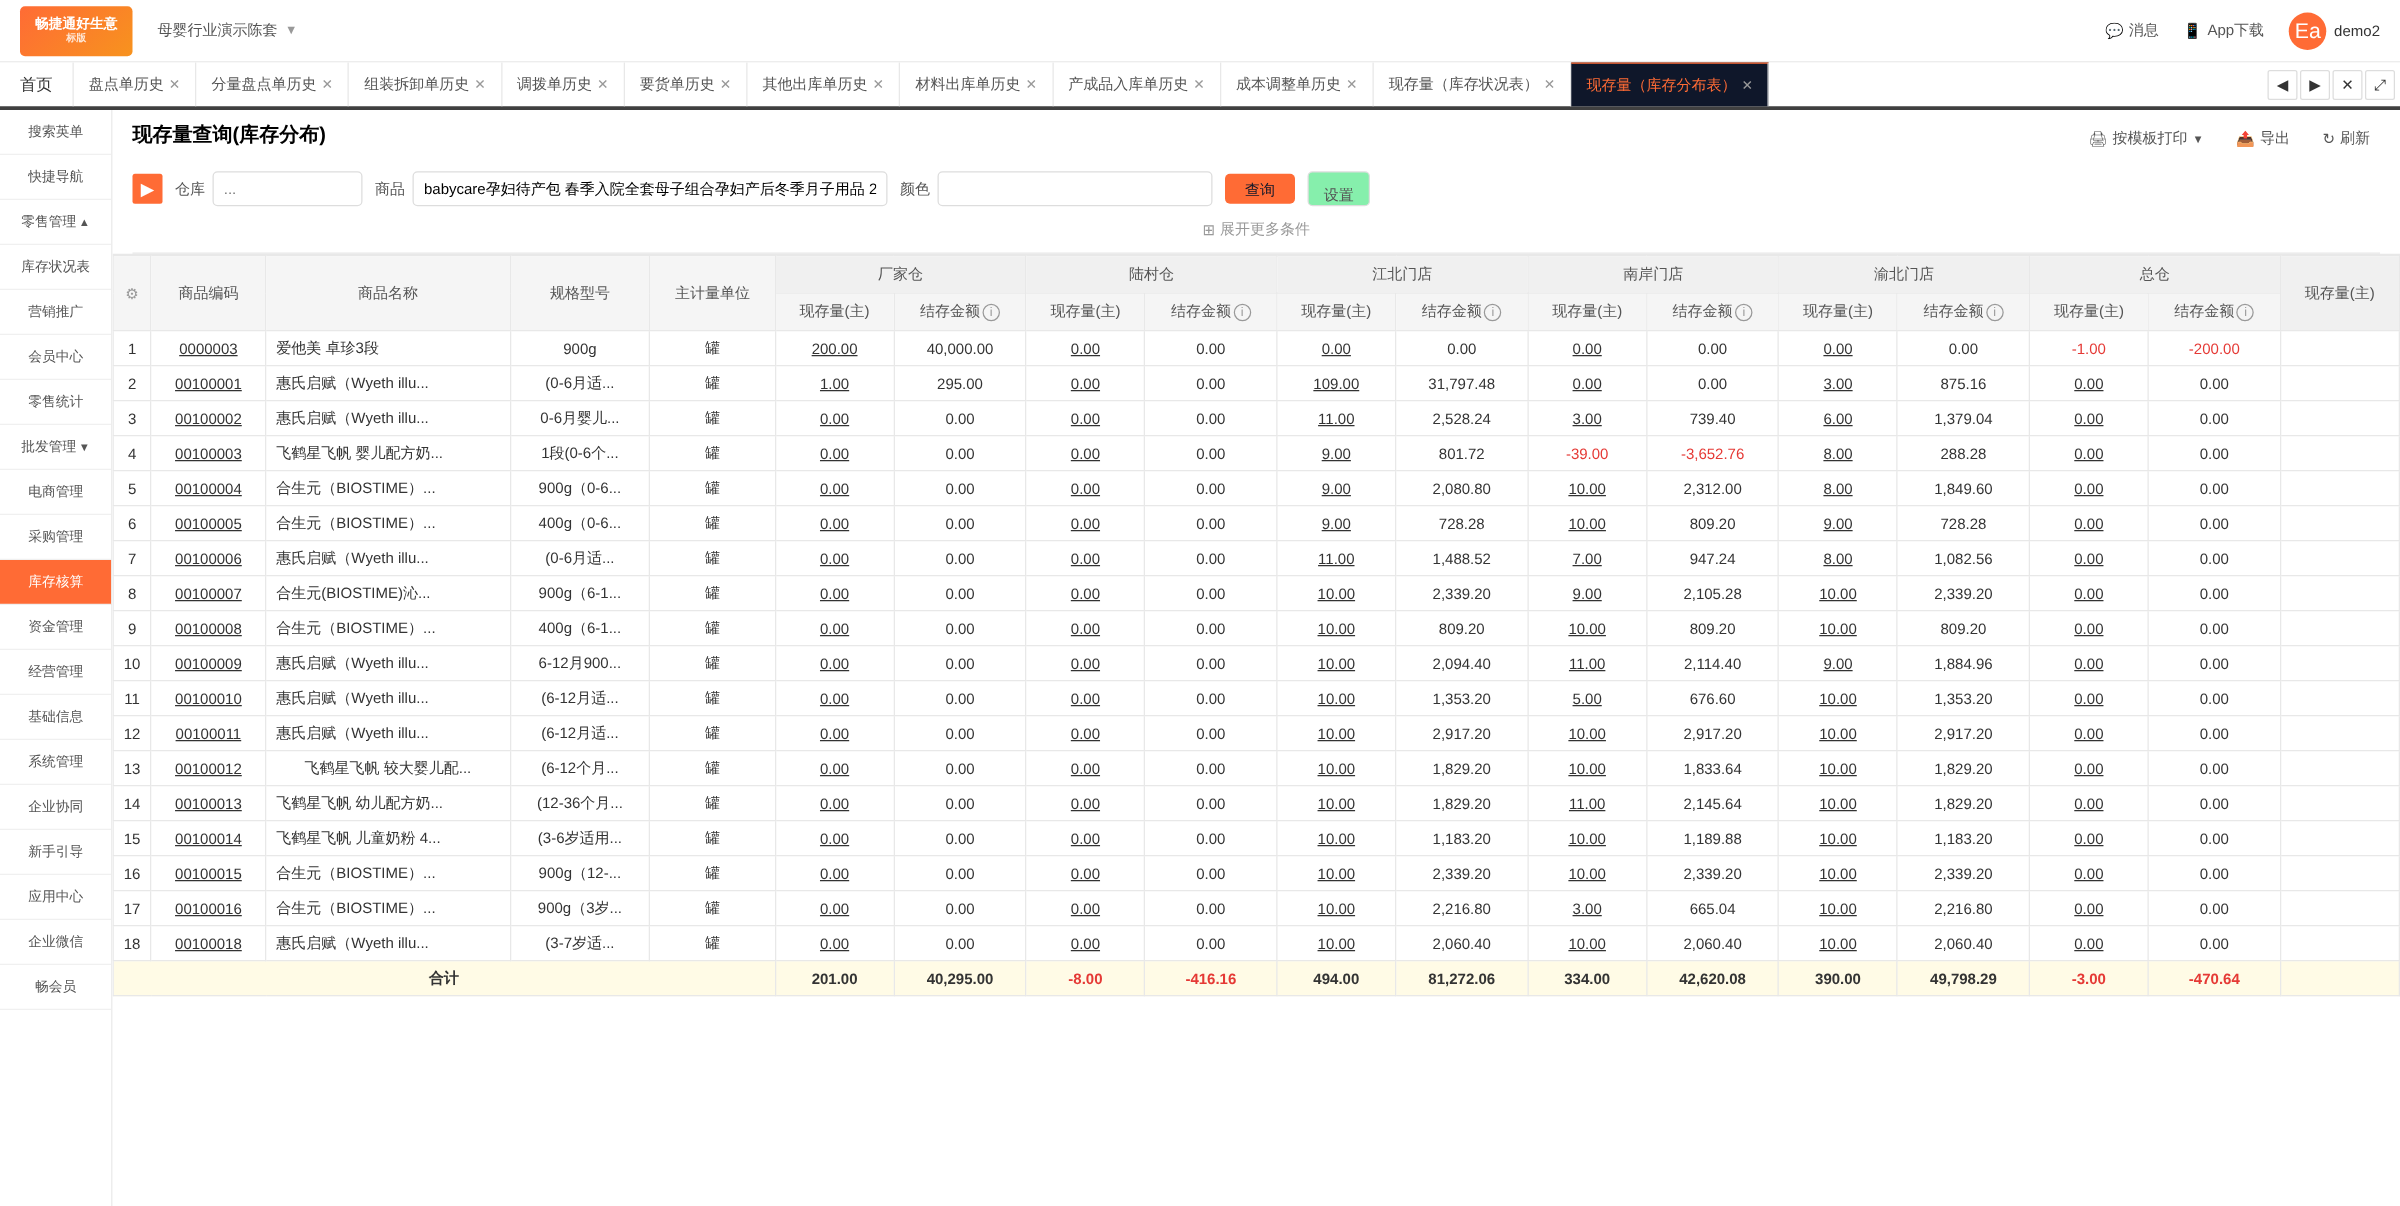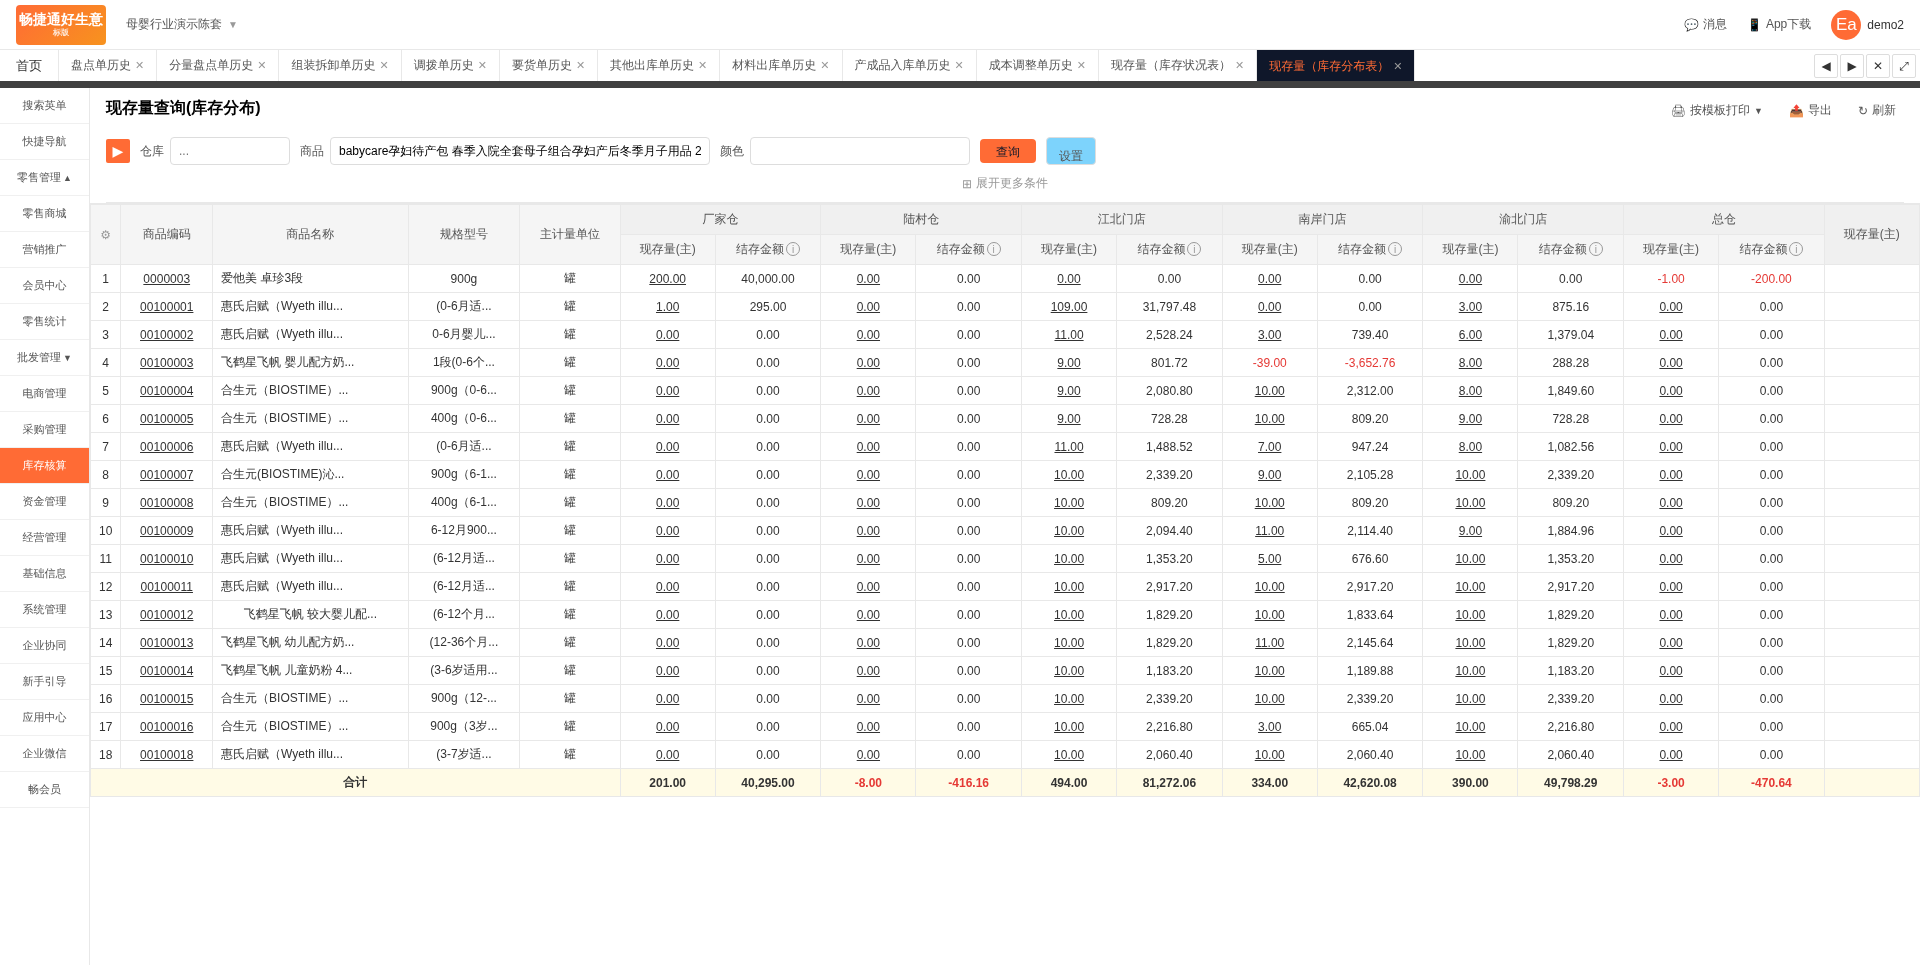--- a/index.html
+++ b/index.html
@@ -49,21 +49,21 @@
       color: white;
       display: flex;
       align-items: center;
       justify-content: center;
       font-size: 17px;
     }
 
     
     .nav-tabs {
       background: #fff;
-      border-bottom: 7px solid #404040;
+      border-bottom: 3px solid #404040;
       display: flex;
       align-items: center;
       padding: 0;
       overflow: hidden;
       height: 38px;
     }
     .nav-home {
       padding: 0 16px;
       height: 38px;
       display: flex;
@@ -237,21 +237,21 @@
       background: #ff6b35;
       color: #0f172a;
       border: none;
       padding: 5px 16px;
       border-radius: 4px;
       cursor: pointer;
       font-size: 12px;
       height: 24px;
     }
     .settings-btn {
-      background: #7dd3fc;
+      background: #86efac;
       color: #555;
       border: 1px solid #ddd;
       padding: 10px 12px;
       border-radius: 4px;
       cursor: pointer;
       font-size: 12px;
       height: 28px;
     }
     .expand-conditions {
       display: flex;
@@ -322,21 +322,21 @@
     ::-webkit-scrollbar { width: 6px; height: 6px; }
     ::-webkit-scrollbar-track { background: #f1f1f1; }
     ::-webkit-scrollbar-thumb { background: #ccc; border-radius: 3px; }
   </style>
 </head>
 <body>
 
 <div class="top-bar">
   <div class="logo">
     <div style="text-align:center; line-height:1.2;">
-      <div style="font-size:14px;">畅捷通好生意</div>
+      <div style="font-size:11px;">畅捷通好生意</div>
       <div style="font-size:8px; opacity:0.8;">标版</div>
     </div>
   </div>
   <div style="display:flex; align-items:center; gap:6px; cursor:pointer;">
     <span style="font-size:12px; color:#555;">母婴行业演示陈套</span>
     <span style="color:#999; font-size:10px;">▼</span>
   </div>
   <div class="top-right">
     <div class="top-icon-item">
       <span>💬</span>
@@ -409,21 +409,21 @@
 
 <div class="main-layout">
 
   <div class="sidebar">
     <div class="sidebar-item">搜索英单</div>
     <div class="sidebar-item">快捷导航</div>
     <div class="sidebar-item has-arrow">
       <span>零售管理</span>
       <span style="font-size:9px;">▲</span>
     </div>
-    <div class="sidebar-item">零售商城</div>
+    <div class="sidebar-item">库存状况表</div>
     <div class="sidebar-item">营销推广</div>
     <div class="sidebar-item">会员中心</div>
     <div class="sidebar-item">零售统计</div>
     <div class="sidebar-item has-arrow">
       <span>批发管理</span>
       <span style="font-size:9px;">▼</span>
     </div>
     <div class="sidebar-item">电商管理</div>
     <div class="sidebar-item">采购管理</div>
     <div class="sidebar-item active">库存核算</div>

